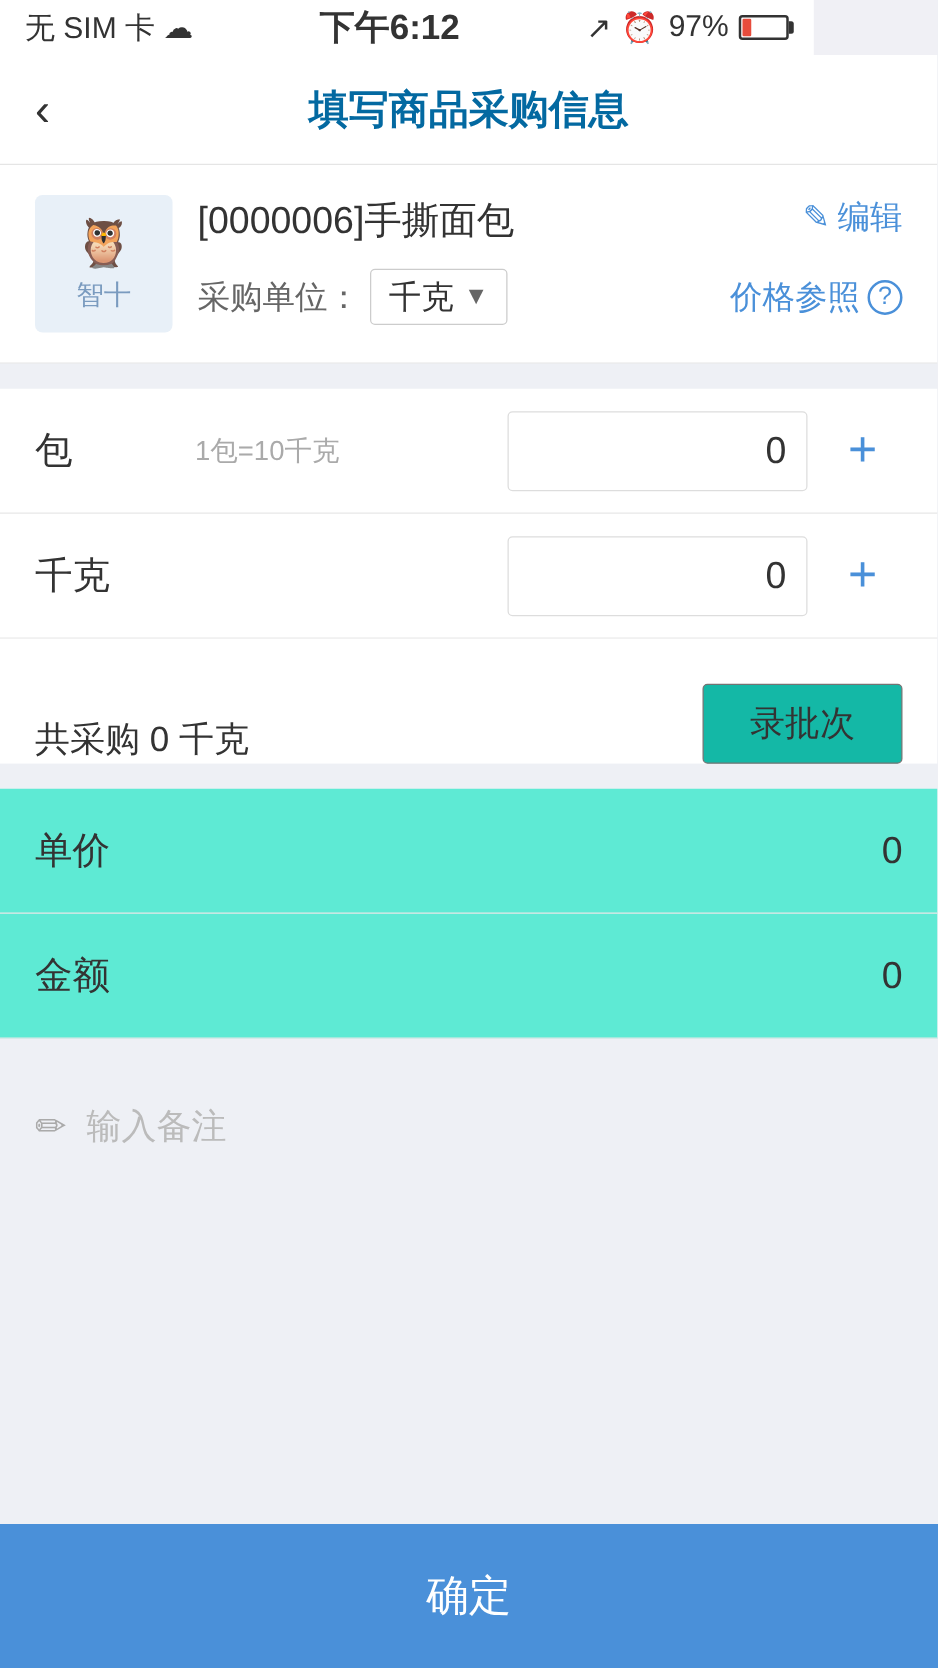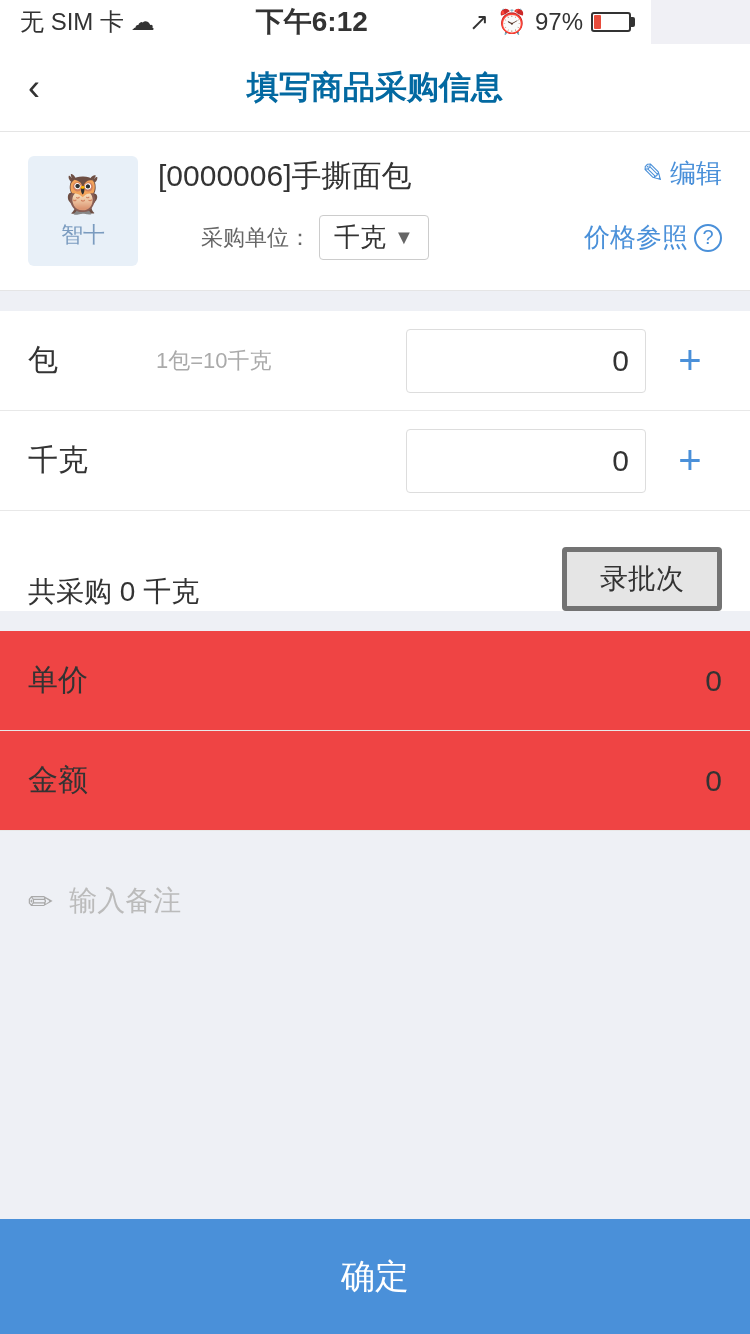--- a/index.html
+++ b/index.html
@@ -145,23 +145,22 @@
       font-size: 26px;
       cursor: pointer;
     }
     .product-unit-row {
       display: flex;
       align-items: center;
       justify-content: space-between;
       margin-top: 18px;
     }
     .unit-label {
-      font-size: 22px;
+      font-size: 26px;
       color: #666;
-      margin-left: 43px;
     }
     .unit-select {
       display: flex;
       align-items: center;
       border: 1px solid #ccc;
       border-radius: 4px;
       padding: 4px 14px;
       font-size: 26px;
       color: #333;
       gap: 8px;
@@ -256,34 +255,34 @@
       height: 100px;
       gap: 16px;
     }
     .total-label {
       font-size: 28px;
       color: #333;
     }
     .record-batch-btn {
       width: 160px;
       height: 64px;
-      border: 5px solid #737373;
+      border: 1px solid #737373;
       border-radius: 4px;
       font-size: 28px;
       color: #333;
       display: flex;
       align-items: center;
       justify-content: center;
       cursor: pointer;
-      background: #e5e5e5;
+      background: #14b8a6;
     }
 
     
     .price-section {
-      background: #ef4444;
+      background: #5eead4;
       margin-top: 0;
     }
     .price-row {
       display: flex;
       align-items: center;
       justify-content: space-between;
       padding: 0 28px;
       height: 100px;
       border-bottom: 1px solid #e8e8e8;
     }

